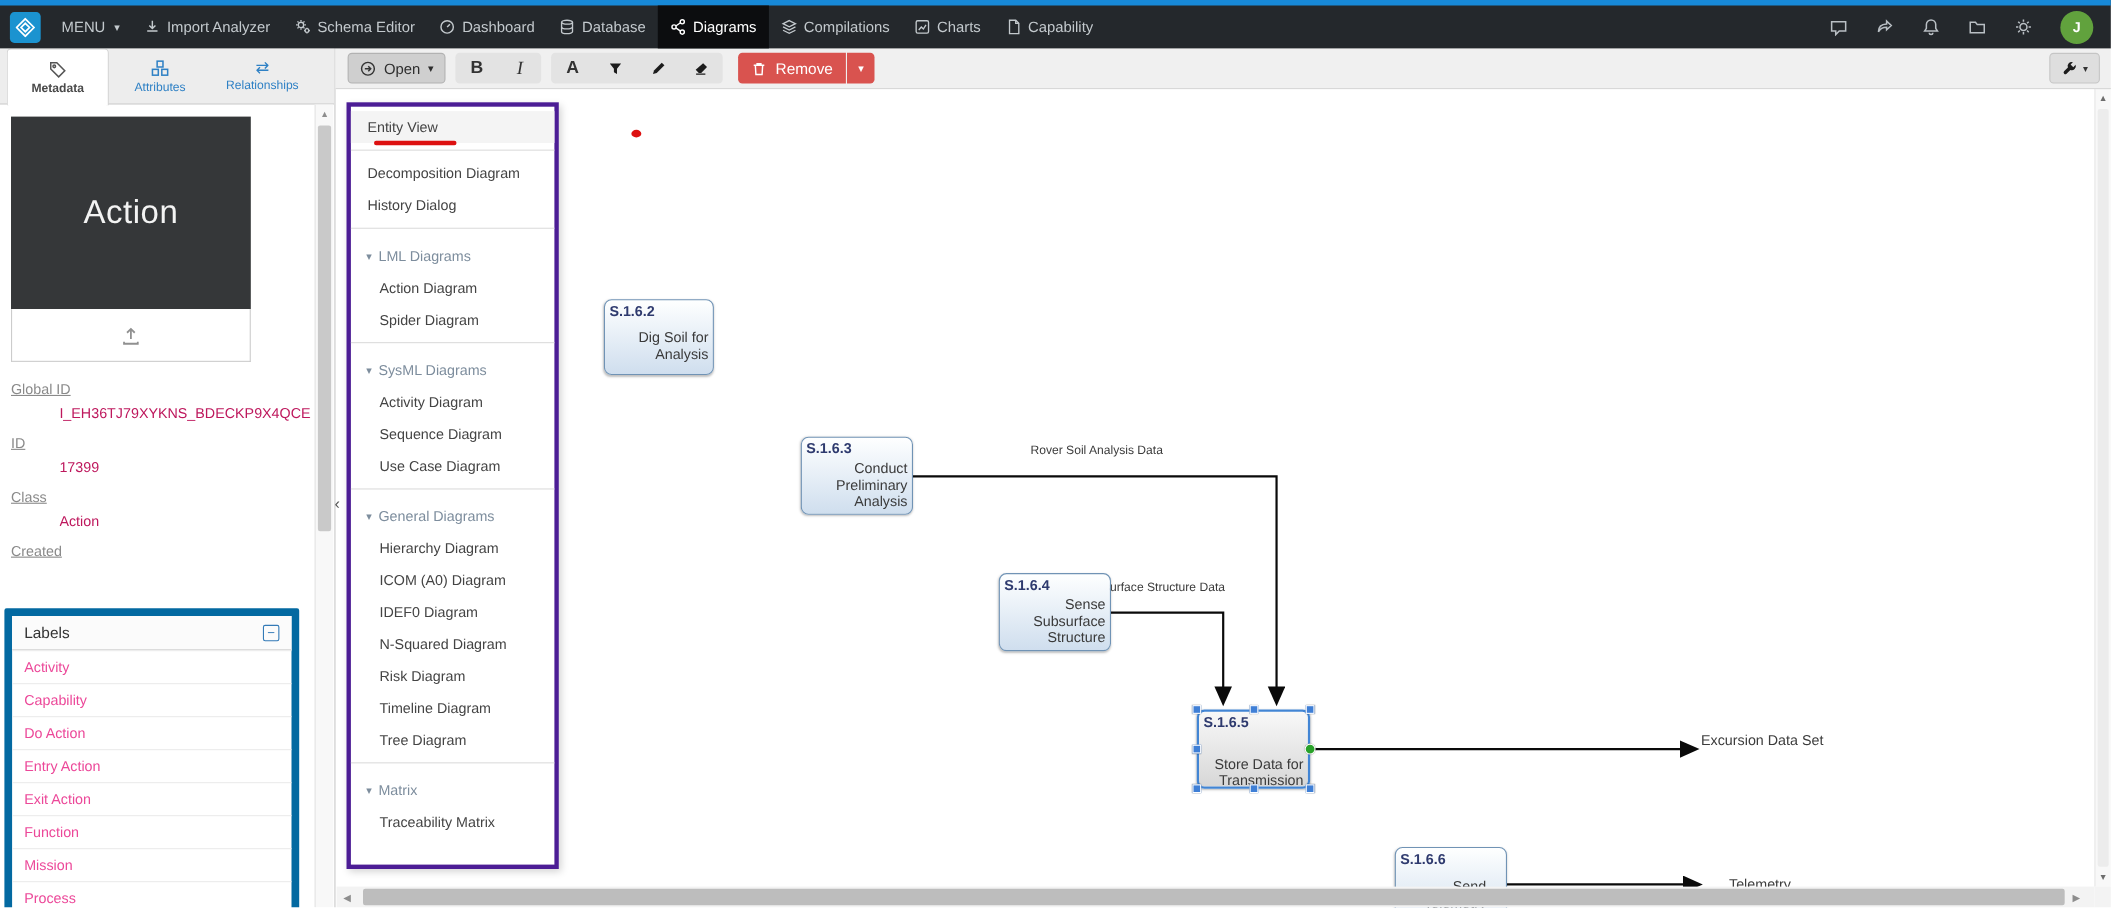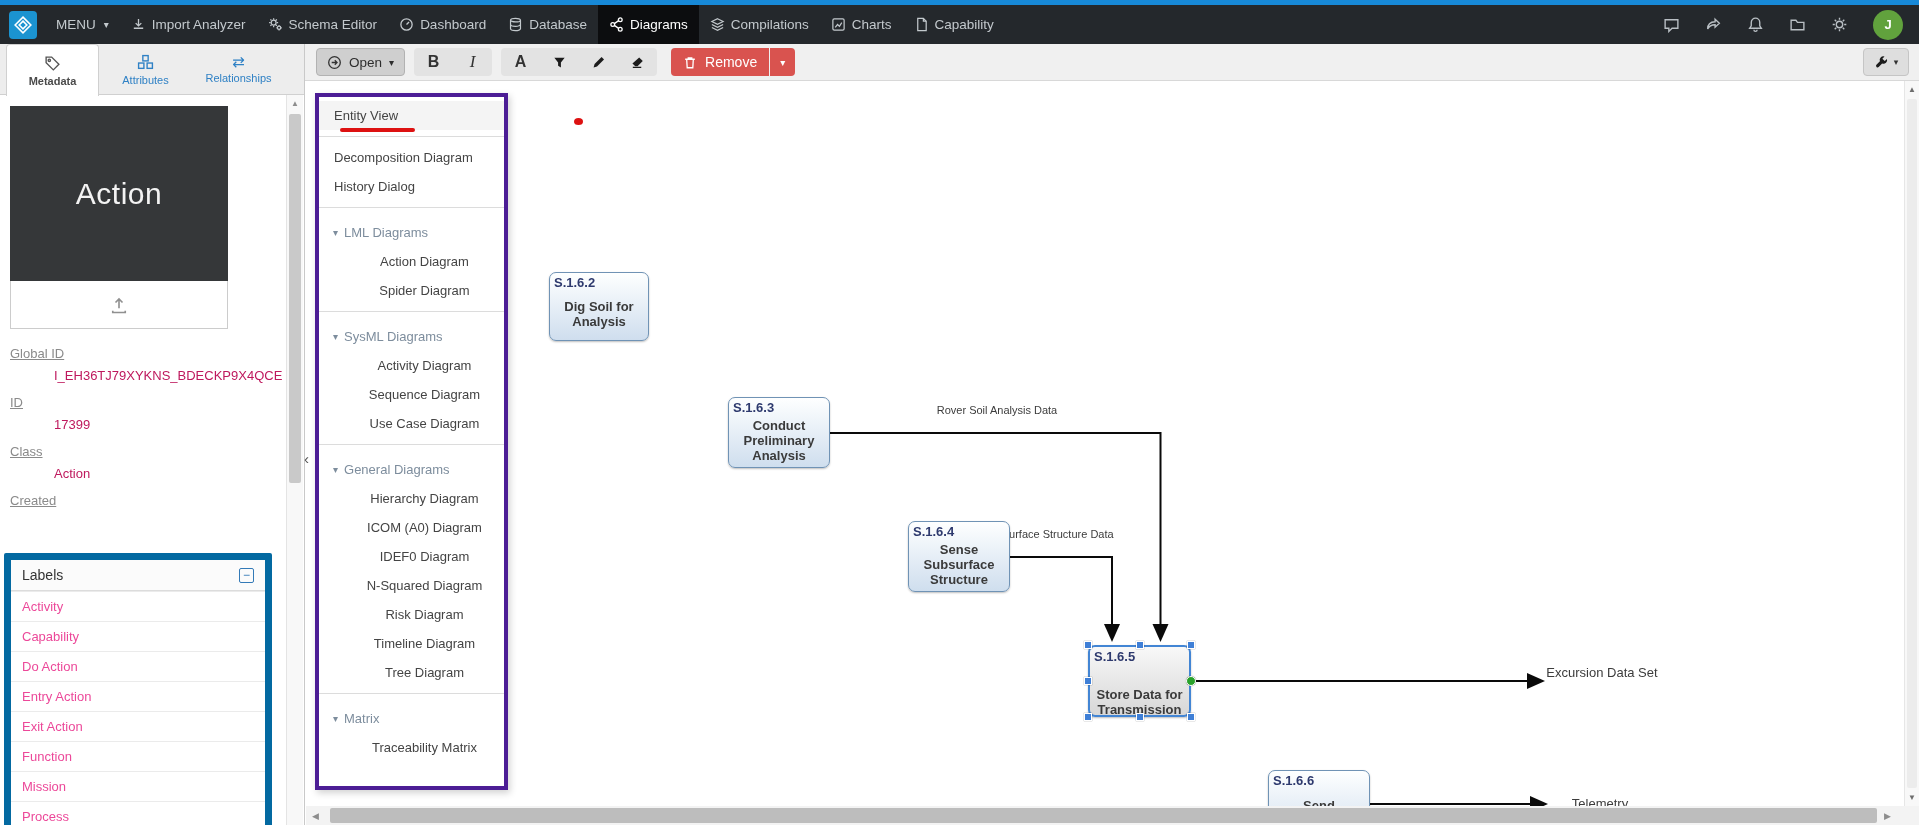--- a/index.html
+++ b/index.html
@@ -115,21 +115,21 @@
     display:flex; align-items:center; justify-content:center; color:#555; font-size:15px;
   }
 
   
   .open-menu {
     position:absolute; left:315px; top:93px; width:193px; z-index:10;
     background:#fff; border:4px solid #4c1d95; box-shadow:2px 3px 7px rgba(0,0,0,.18);
     padding:4px 0 24px 0; font-size:13px; color:#444;
   }
   .menu-item { height:29px; display:flex; align-items:center; padding-left:15px; position:relative; }
-  .menu-item.sub { padding-left:26px;justify-content:center; }
+  .menu-item.sub { padding-left:26px; }
   .menu-item.first { background:#f4f4f4; }
   .menu-sep { border-top:1px solid #dcdcdc; margin:6px 0; }
   .menu-header { height:29px; display:flex; align-items:center; gap:6px; padding-left:14px; color:#7d8d9d; margin-top:10px; }
   .menu-header .tri { font-size:10px; }
   .red-underline {
     position:absolute; left:21px; top:27px; width:75px; height:4px;
     background:#dd1111; border-radius:2px; z-index:12;
   }
   .red-dot {
     position:absolute; left:574px; top:118px; width:9px; height:7px;
@@ -142,21 +142,21 @@
   .elabel.big { font-size:13px; line-height:15px; }
   .node {
     position:absolute; border:1px solid #7093b5; border-radius:7px;
     background:linear-gradient(#feffff, #cfdeee);
     box-shadow:0 1px 2px rgba(0,0,0,.25);
     display:flex; flex-direction:column; padding:2px 4px; z-index:2;
   }
   .node .nid { font-weight:bold; font-size:13px; color:#2e3a6e; }
   .node .nname {
     flex:1; display:flex; align-items:center; justify-content:center;
-    text-align:center; font-size:13px; line-height:15px; color:#3a3a3a;font-weight:bold;
+    text-align:right; font-size:13px; line-height:15px; color:#3a3a3a;
   }
   .node.selected {
     border:2px solid #4285d4; background:linear-gradient(#f8f8f8, #d7d7d7); z-index:3;gap:23px;
   }
   .hnd {
     position:absolute; width:8px; height:8px; background:#3f7fd6;
     border:1px solid #fff; box-shadow:0 0 1px rgba(0,0,0,.5);
   }
   .hnd.green { width:10px; height:10px; border-radius:50%; background:#2aa22a; }
 

